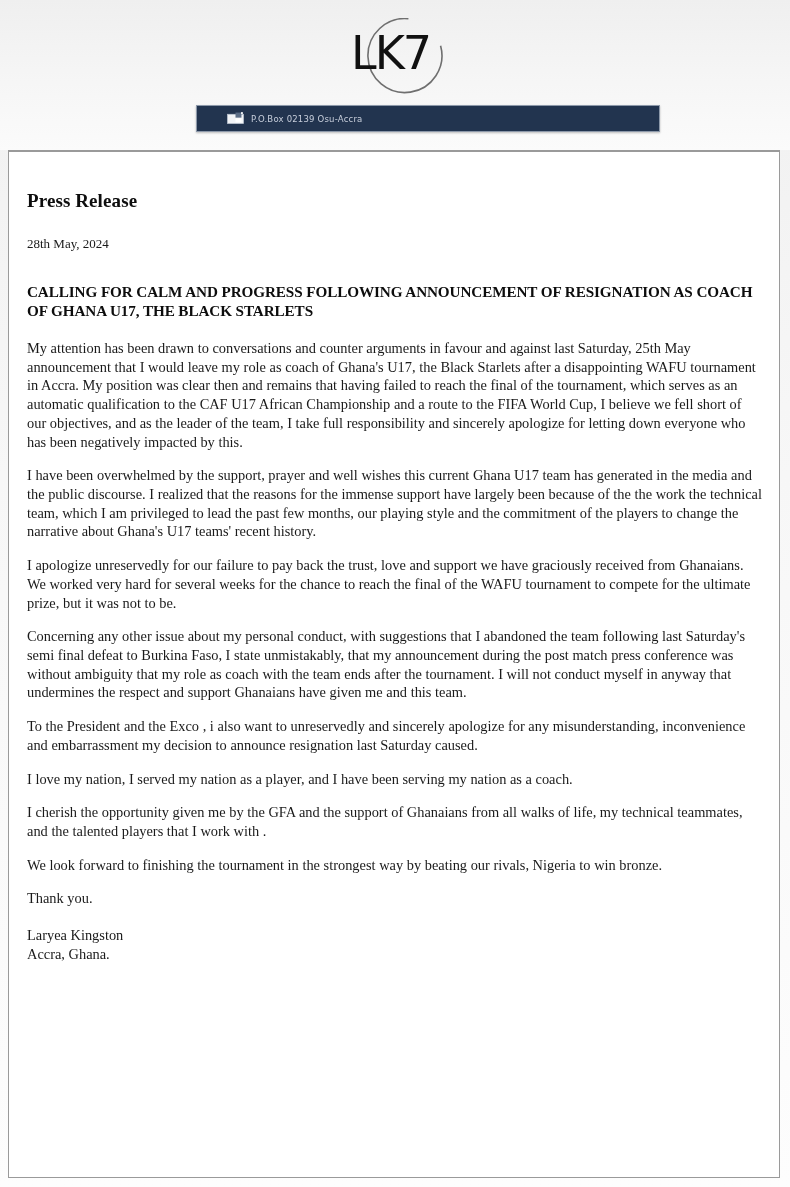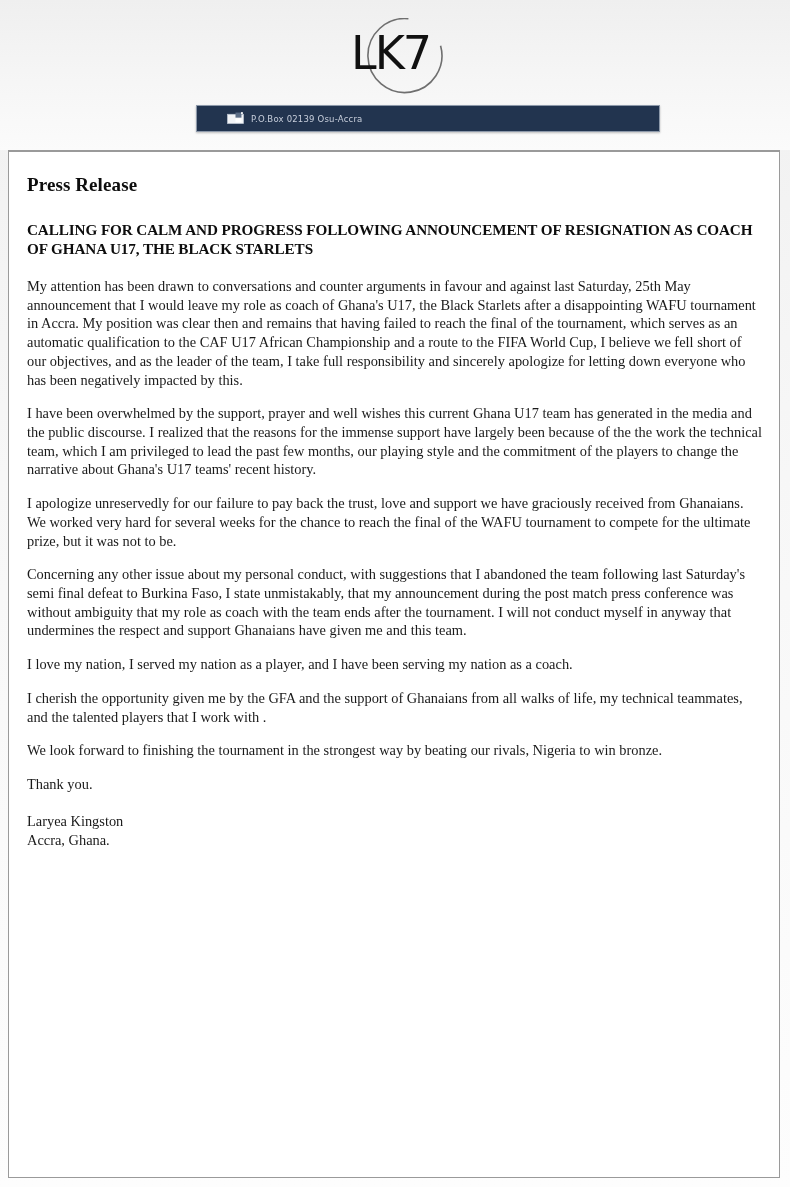--- a/index.html
+++ b/index.html
@@ -92,21 +92,21 @@
   .doc {
     position: absolute;
     left: 8px;
     top: 150px;
     width: 772px;
     height: 1028px;
     background: #ffffff;
     border: 1px solid #9a9a9a;
     border-top-width: 2px;
     box-sizing: border-box;
-    padding: 22px 16px 10px 16px;
+    padding: 38px 16px 10px 16px;
   }
 
   .doc-title {
     font-family: "Liberation Serif", serif;
     font-size: 19px;
     font-weight: bold;
     color: #0d0d0d;
     margin: 0 0 24px 2px;
     letter-spacing: 0.1px;
   }
@@ -176,27 +176,29 @@
         <span class="contact-text">P.O.Box 02139 Osu-Accra</span>
       </div>
 
     </div>
   </div>
 
   <div class="doc">
 
     <div class="doc-title">Press Release</div>
 
+    <div class="doc-date">28th May, 2024</div>
 
     <div class="doc-heading">CALLING FOR CALM AND PROGRESS FOLLOWING ANNOUNCEMENT OF RESIGNATION AS COACH OF GHANA U17, THE BLACK STARLETS</div>
 
     <p class="para">My attention has been drawn to conversations and counter arguments in favour and against last Saturday, 25th May announcement that I would leave my role as coach of Ghana's U17, the Black Starlets after a disappointing WAFU tournament in Accra. My position was clear then and remains that having failed to reach the final of the tournament, which serves as an automatic qualification to the CAF U17 African Championship and a route to the FIFA World Cup, I believe we fell short of our objectives, and as the leader of the team, I take full responsibility and sincerely apologize for letting down everyone who has been negatively impacted by this.</p>
     <p class="para">I have been overwhelmed by the support, prayer and well wishes this current Ghana U17 team has generated in the media and the public discourse. I realized that the reasons for the immense support have largely been because of the the work the technical team, which I am privileged to lead the past few months, our playing style and the commitment of the players to change the narrative about Ghana's U17 teams' recent history.</p>
     <p class="para">I apologize unreservedly for our failure to pay back the trust, love and support we have graciously received from Ghanaians. We worked very hard for several weeks for the chance to reach the final of the WAFU tournament to compete for the ultimate prize, but it was not to be.</p>
     <p class="para">Concerning any other issue about my personal conduct, with suggestions that I abandoned the team following last Saturday's semi final defeat to Burkina Faso, I state unmistakably, that my announcement during the post match press conference was without ambiguity that my role as coach with the team ends after the tournament. I will not conduct myself in anyway that undermines the respect and support Ghanaians have given me and this team.</p>
+    <p class="para">To the President and the Exco , i also want to unreservedly and sincerely apologize for any misunderstanding, inconvenience and embarrassment my decision to announce resignation last Saturday caused.</p>
     <p class="para">I love my nation, I served my nation as a player, and I have been serving my nation as a coach.</p>
     <p class="para">I cherish the opportunity given me by the GFA and the support of Ghanaians from all walks of life, my technical teammates, and the talented players that I work with .</p>
     <p class="para">We look forward to finishing the tournament in the strongest way by beating our rivals, Nigeria to win bronze.</p>
     <p class="para">Thank you.</p>
 
     <div class="sign-block">
       <div>Laryea Kingston</div>
       <div>Accra, Ghana.</div>
     </div>
 

